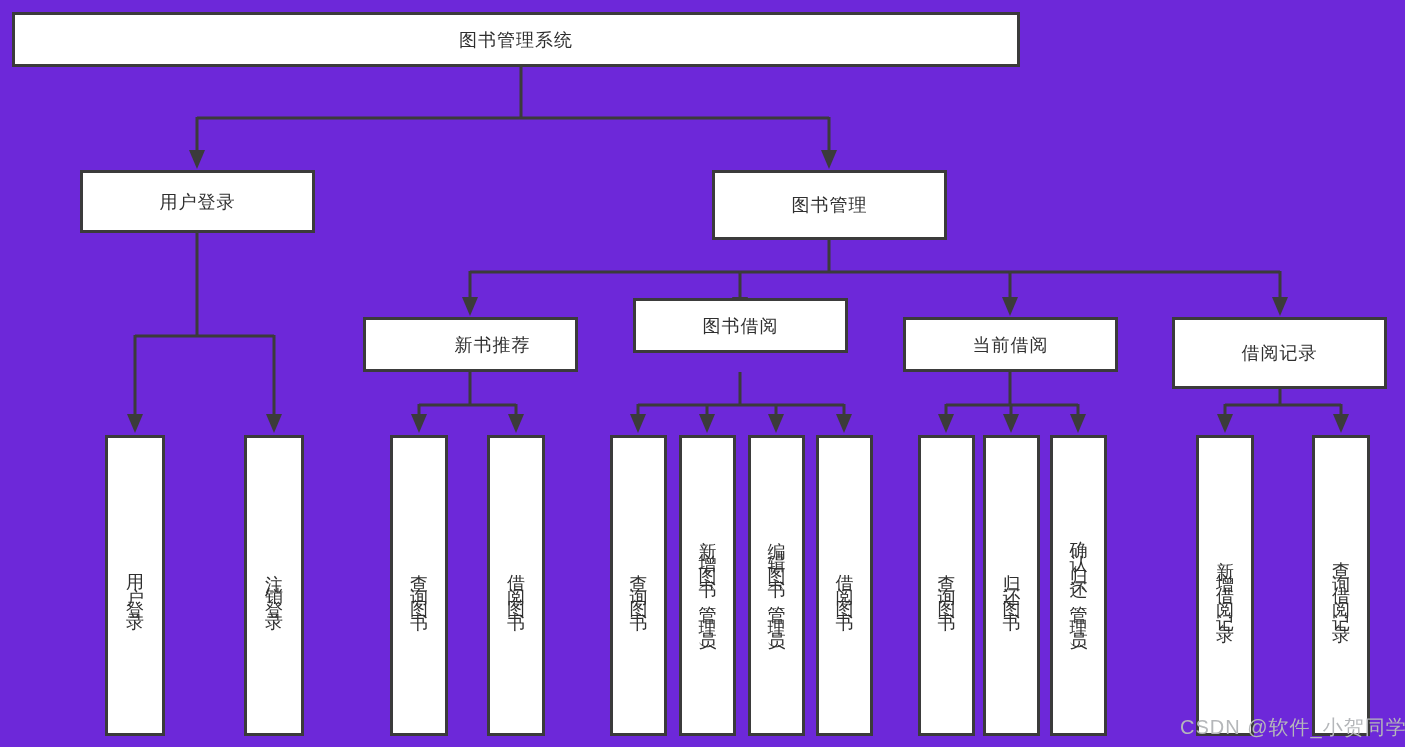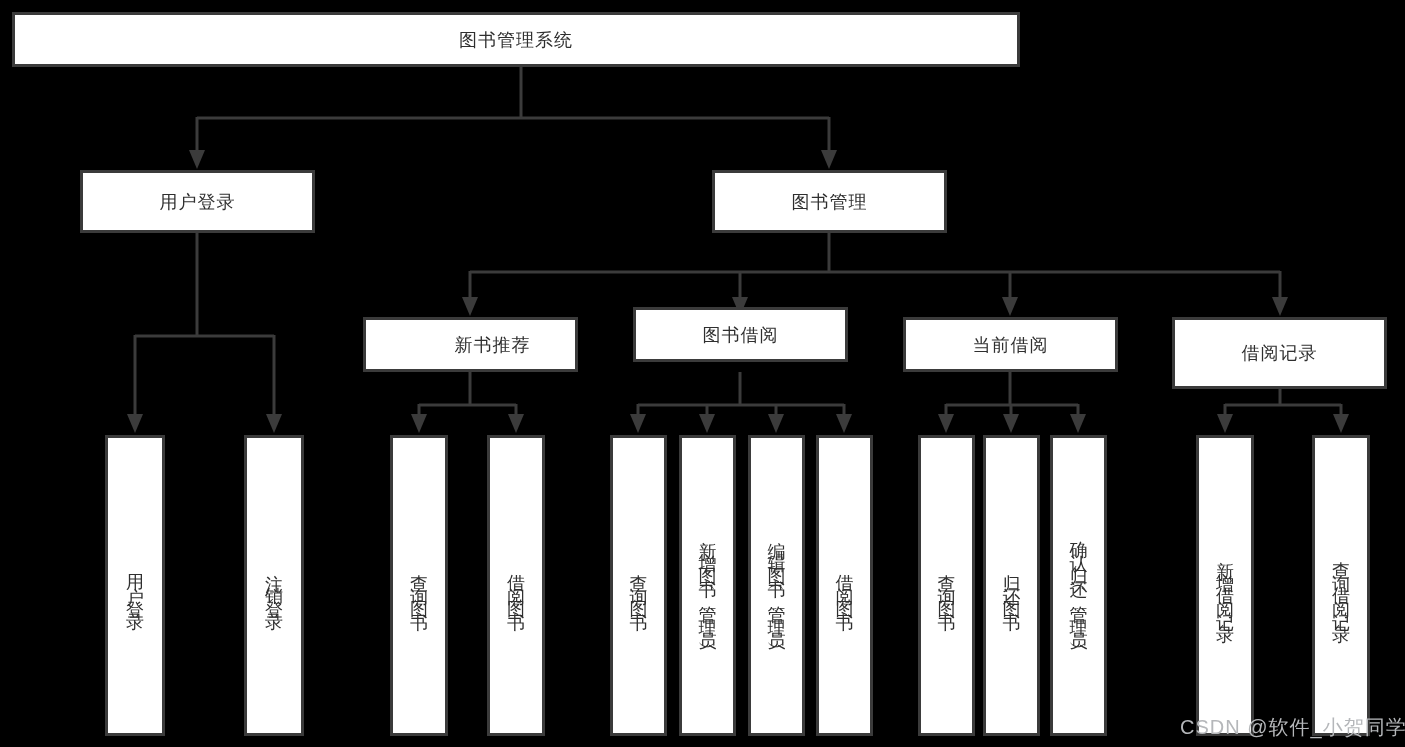--- a/index.html
+++ b/index.html
@@ -1,35 +1,35 @@
 <!DOCTYPE html>
 <html><head>
 <meta charset="utf-8">
 <style>
   html,body { margin:0; padding:0; background:#ffffff; }
   #canvas {
-    position:relative; width:1405px; height:747px; background:#000000;
+    position:relative; width:1405px; height:747px; background:#6d28d9;
     font-family:"Liberation Sans","DejaVu Sans",sans-serif; overflow:hidden;
   }
   #connectors { position:absolute; left:0; top:0; width:1405px; height:747px; }
   .box {
     position:absolute; box-sizing:border-box; background:#ffffff;
     border:3px solid #3b3b3b; display:flex; align-items:center; justify-content:center;
     color:#2f2f2f; z-index:2;
   }
   .hlabel { font-size:18px; letter-spacing:1px; white-space:nowrap; }
   .vtext {
     writing-mode:vertical-rl; text-orientation:mixed;
     font-size:18px; line-height:1; letter-spacing:13px; white-space:nowrap;
   }
   .root  { left:12px;  top:12px;  width:1008px; height:55px; }
   .n-user{ left:80px;  top:170px; width:235px;  height:63px; }
-  .n-mgmt{ left:712px; top:170px; width:235px;  height:63px; }
+  .n-mgmt{ left:712px; top:170px; width:235px;  height:70px; }
   .n-new { left:363px; top:317px; width:215px;  height:55px;padding-left:44px; }
-  .n-bor { left:633px; top:307px; width:215px;  height:55px; }
+  .n-bor { left:633px; top:298px; width:215px;  height:55px; }
   .n-cur { left:903px; top:317px; width:215px;  height:55px;text-align:center; }
   .n-rec { left:1172px;top:317px; width:215px;  height:72px; }
   .leaf  { top:435px; height:301px; }
   .u1 { left:105px;  width:60px; }
   .u2 { left:244px;  width:60px; }
   .a1 { left:390px;  width:58px; }
   .a2 { left:487px;  width:58px; }
   .b1 { left:610px;  width:57px; }
   .b2 { left:679px;  width:57px; }
   .b3 { left:748px;  width:57px; }

